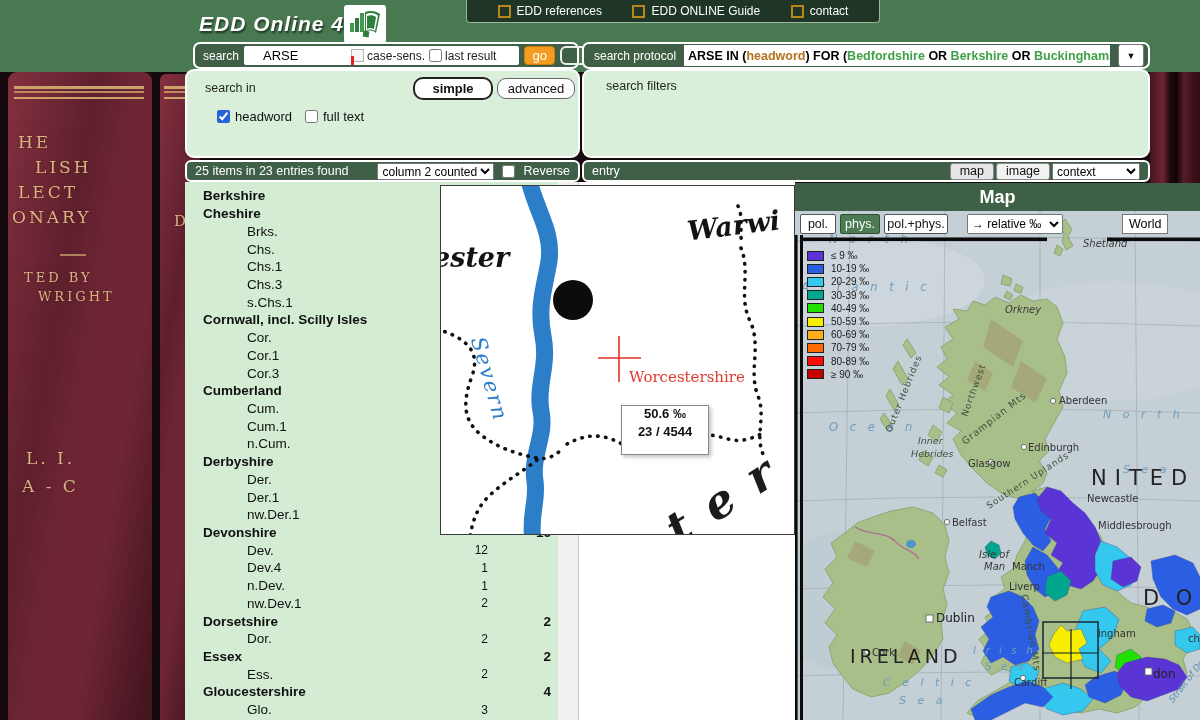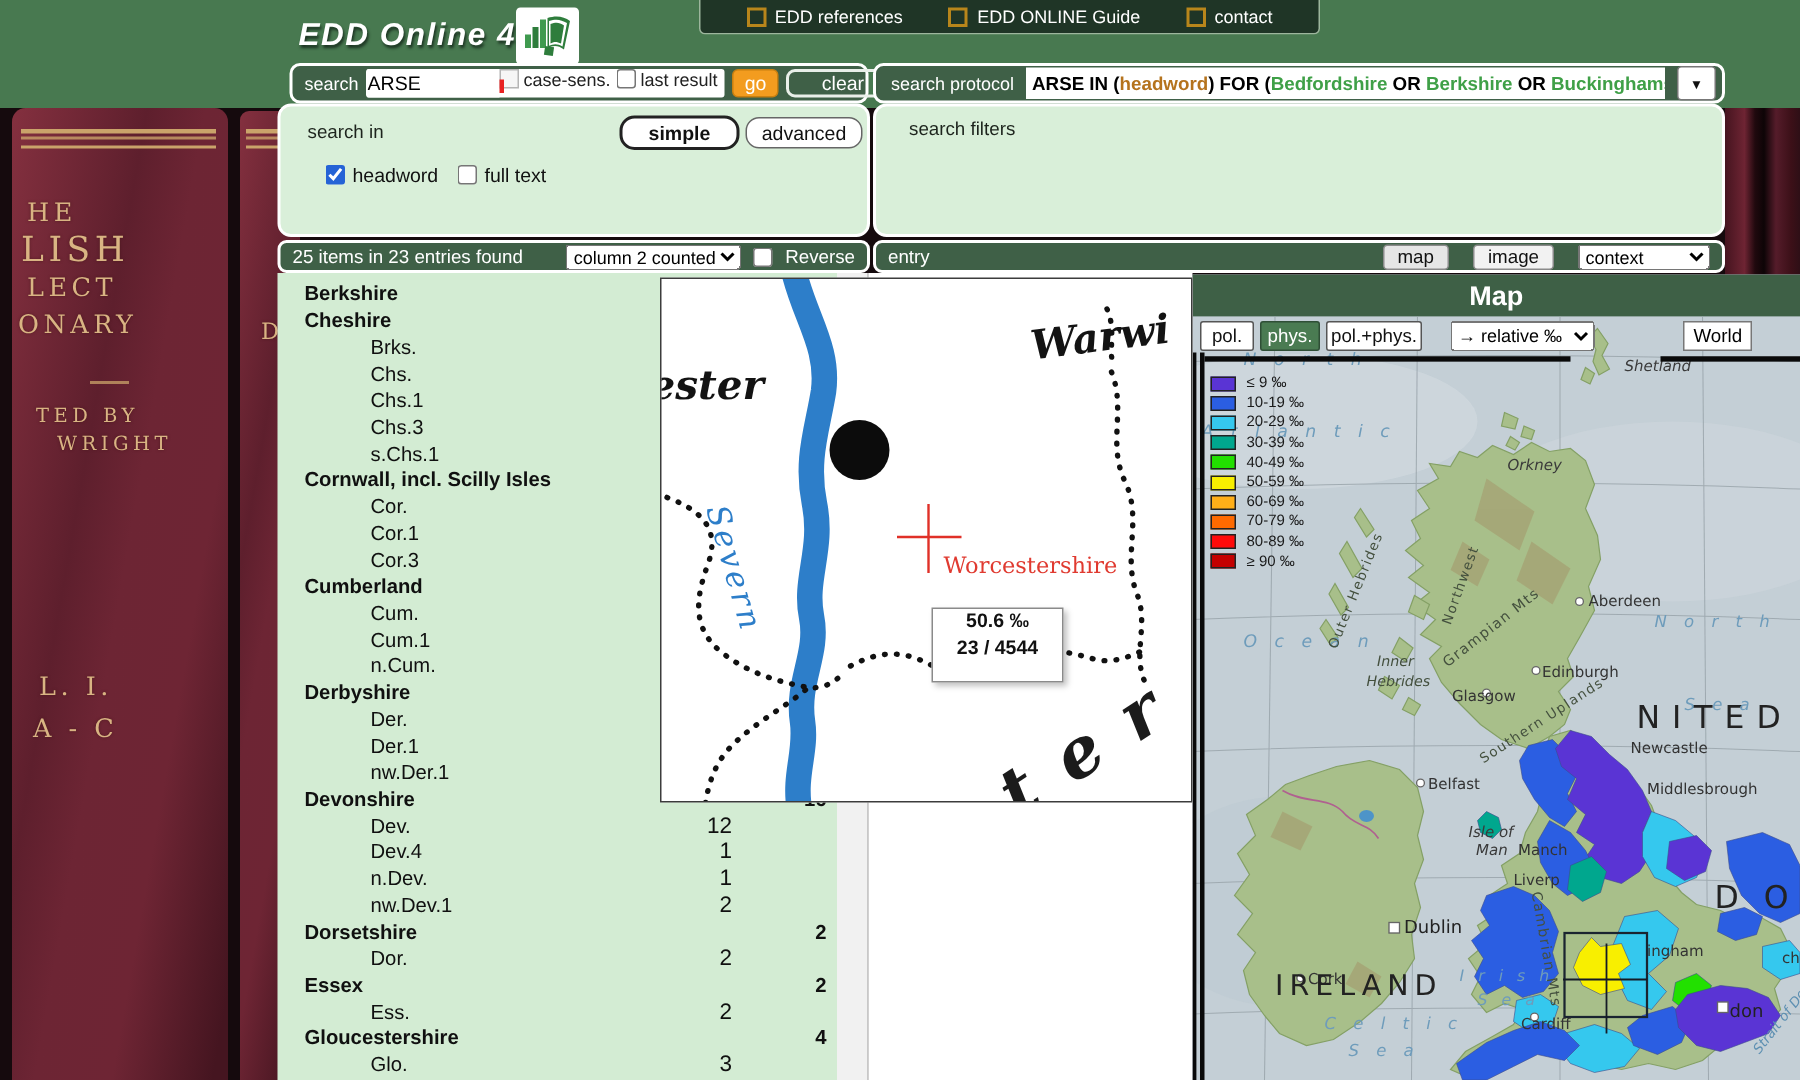--- a/index.html
+++ b/index.html
@@ -28,22 +28,22 @@
   #brand{left:199px;top:12px;color:#fff;font-size:21px;font-weight:bold;font-style:italic;
          text-shadow:1px 2px 2px #1c3322;z-index:3;letter-spacing:1px;}
   #logo{left:344px;top:5px;width:42px;height:38px;background:#fff;border-radius:3px;z-index:3;
         display:flex;align-items:center;justify-content:center;}
 
   
   .gbar{background:#3f6047;border:2px solid #fff;border-radius:7px;color:#fff;
         display:flex;align-items:center;box-sizing:border-box;z-index:4;}
   #search-bar{left:193px;top:42px;width:386px;height:27px;padding:0 4px;gap:5px;}
   #search-bar .lbl{font-size:12px;padding-left:4px;}
-  #search-field{background:#fff;height:19px;border-radius:2px;display:flex;
-                flex:1;padding:0 1px;color:#111;position:relative;}
+  #search-field{background:#fff;height:19px;border-radius:2px;display:flex;align-items:center;
+                flex:1;padding:0 19px;color:#111;position:relative;}
   #search-input{border:none;outline:none;width:88px;font-size:13px;font-family:"Liberation Sans",sans-serif;padding:0;}
   .mini-cb{width:11px;height:11px;border:1px solid #b5b5b5;background:#f6f6f6;display:inline-block;position:relative;}
   .red-mark{position:absolute;left:-1px;bottom:-4px;width:3px;height:9px;background:#e82222;}
   #search-field .cblbl{font-size:12px;color:#222;margin:0 4px 0 3px;white-space:nowrap;}
   #go-btn{background:#f39c1f;border:1px solid #c87f10;border-radius:4px;color:#fff;font-size:13px;
           padding:1px 7px;cursor:pointer;}
   #clear-btn{background:transparent;border:2px solid #e9efe9;border-radius:6px;color:#fff;
              font-size:13px;padding:0 22px;cursor:pointer;}
   #protocol-bar{left:582px;top:42px;width:568px;height:27px;padding:0 4px;gap:8px;}
   #protocol-bar .lbl{font-size:12px;padding-left:6px;white-space:nowrap;}
@@ -61,32 +61,32 @@
         text-align:center;cursor:pointer;padding:2px 0;}
   #simple-btn{border:2px solid #222;font-weight:bold;border-radius:10px;}
   .cbrow{display:flex;align-items:center;gap:5px;font-size:13px;color:#111;}
   input[type=checkbox]{accent-color:#2563d6;margin:0;width:13px;height:13px;}
   #filter-grid{position:absolute;left:24px;top:24px;width:510px;display:grid;
                grid-template-columns:repeat(4,108px);grid-column-gap:12px;grid-row-gap:9px;}
 
   
   #results-bar{left:185px;top:160px;width:395px;height:22px;border-radius:6px;padding:0 8px;gap:8px;font-size:12.5px;}
   #results-bar select,#entry-bar select{font-size:12px;height:17px;}
-  #entry-bar{left:582px;top:160px;width:568px;height:22px;border-radius:6px;padding:0 8px;gap:16px;font-size:12.5px;}
+  #entry-bar{left:582px;top:160px;width:568px;height:22px;border-radius:6px;padding:0 8px;gap:2px;font-size:12.5px;}
   .gray-btn{background:#e6e6e6;border:1px solid #8a8a8a;border-radius:3px;font-size:12.5px;
             color:#111;padding:0 9px;height:17px;cursor:pointer;}
   .spacer{flex:1;}
 
   
   #results-list{left:185px;top:182px;width:373px;height:538px;background:#d3ecd3;z-index:2;
                 padding-top:5px;box-sizing:border-box;overflow:hidden;}
   .lr{height:17.73px;display:flex;align-items:center;position:relative;font-size:13.5px;color:#101010;cursor:pointer;}
   .lr .lab-county{padding-left:18px;font-weight:bold;}
   .lr .lab-src{padding-left:62px;}
-  .cnt-sub{position:absolute;left:277px;width:26px;text-align:right;font-size:15px;}
+  .cnt-sub{position:absolute;left:277px;width:26px;text-align:right;font-size:12px;}
   .cnt-main{position:absolute;left:336px;width:30px;text-align:right;font-weight:bold;font-size:13.5px;}
   #scroll-strip{left:558px;top:182px;width:20px;height:538px;background:#f1f1f1;
                 border-right:1px solid #c8c8c8;z-index:2;}
   #entry-panel{left:579px;top:182px;width:216px;height:538px;background:#fff;z-index:2;}
 
   
   #popup{left:440px;top:185px;width:353px;height:348px;background:#fff;border:1px solid #3c3c3c;
          z-index:6;overflow:hidden;}
   .pop-big{position:absolute;font-family:"DejaVu Serif",serif;font-weight:bold;color:#131313;white-space:nowrap;}
   #pop-ester{left:-8px;top:56px;font-size:27px;font-style:italic;}
@@ -131,21 +131,21 @@
 </head>
 <body>
 
 <div id="stage">
 
   <div id="books-bg" class="abs">
     <div class="spine abs" style="left:8px;top:72px;width:144px;height:648px;">
       <div class="spine-bands abs" style="left:6px;top:14px;width:130px;"></div>
       <div id="spine-top" class="abs" style="left:4px;top:58px;">
           <div class="gold" style="font-size: 17px; line-height: 25px; padding-left: 6px;">HE</div>
-          <div class="gold" style="font-size: 23px; line-height: 25px; padding-left: 2px;">LISH</div>
+          <div class="gold" style="font-size: 17px; line-height: 25px; padding-left: 2px; text-align: right;">LISH</div>
           <div class="gold" style="font-size: 17px; line-height: 25px; padding-left: 6px;">LECT</div>
           <div class="gold" style="font-size: 17px; line-height: 25px;">ONARY</div>
         </div>
       <div class="gold-rule abs" style="left:52px;top:182px;"></div>
       <div id="spine-mid" class="abs" style="left:16px;top:196px;">
           <div class="gold" style="font-size: 13px; line-height: 19px;">TED BY</div>
           <div class="gold" style="font-size: 13px; line-height: 19px; padding-left: 14px;">WRIGHT</div>
         </div>
       <div id="spine-bottom" class="abs" style="left:10px;top:372px;">
           <div class="gold" style="font-size: 17px; line-height: 28px; padding-left: 8px;">L. I.</div>

